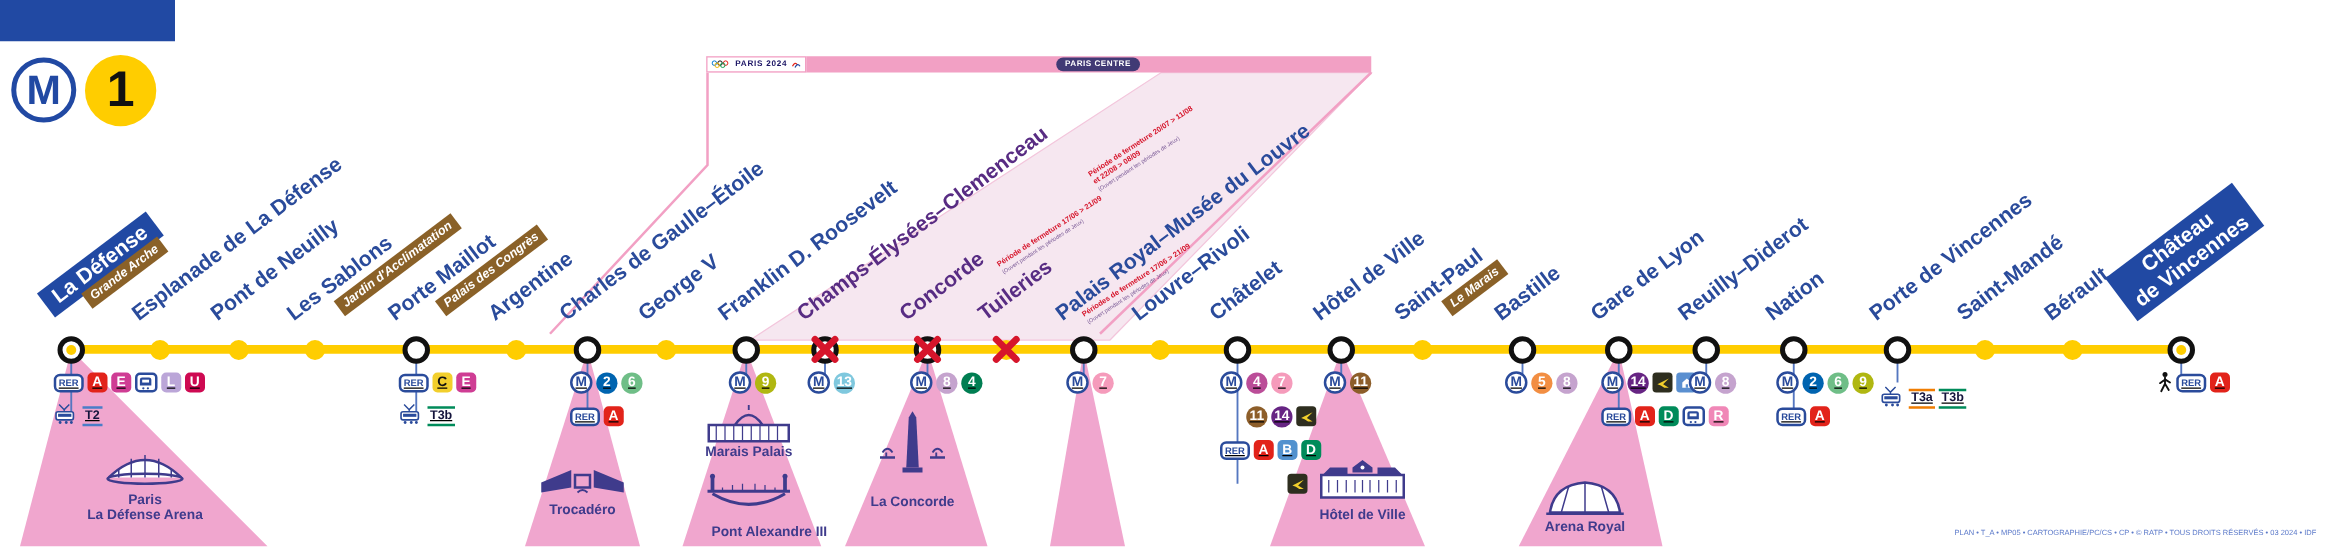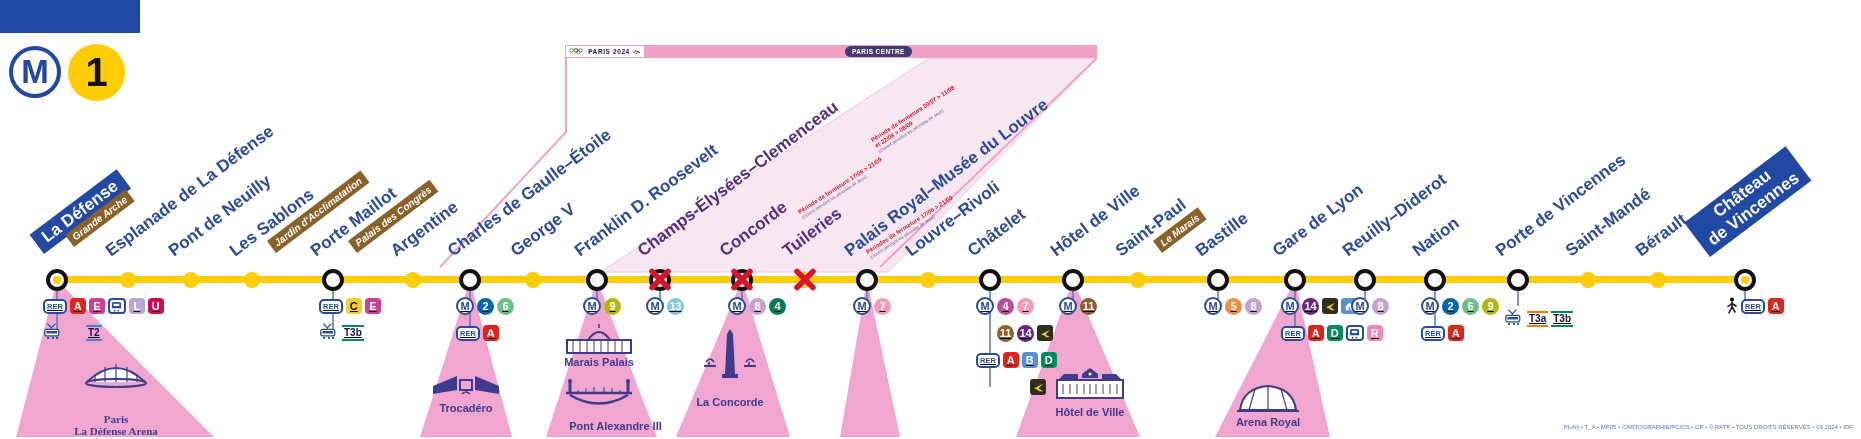--- a/index.html
+++ b/index.html
@@ -152,21 +152,21 @@
       <div style="display: flex;">
         <div style="flex:none"><svg width="20" height="18" viewBox="0 0 24 22">
             <path d="M5 2 L10 7 M15 2 L10 7 L10 9" stroke="#2A4B9B" stroke-width="1.4" fill="none"></path>
             <rect x="2" y="9" width="17" height="8" rx="2" fill="#fff" stroke="#2A4B9B" stroke-width="1.6"></rect>
             <rect x="4" y="11" width="13" height="3" fill="#2A4B9B"></rect>
             <circle cx="6" cy="19.5" r="1.4" fill="#2A4B9B"></circle>
             <circle cx="12" cy="19.5" r="1.4" fill="#2A4B9B"></circle>
             <circle cx="17" cy="19.5" r="1.4" fill="#2A4B9B"></circle>
           </svg></div>
       </div>
-      <div class="tl" style="border-color: rgb(74, 125, 200); margin-left: 20px;">T2</div>
+      <div class="tl" style="border-color: rgb(74, 125, 200);">T2</div>
     </div>
     <div class="abs lbl" style="left: 114px; top: 241px;">Esplanade de La Défense</div>
     <div class="abs dot-reg" style="left: 120px; top: 271.5px;"></div>
     <div class="abs lbl" style="left: 177px; top: 241px;">Pont de Neuilly</div>
     <div class="abs dot-reg" style="left: 183px; top: 271.5px;"></div>
     <div class="abs lbl" style="left: 238px; top: 241px;">Les Sablons</div>
     <div class="abs sub" style="left: 276px; top: 238px;">Jardin d'Acclimatation</div>
     <div class="abs dot-reg" style="left: 244px; top: 271.5px;"></div>
     <div class="abs lbl" style="left: 319px; top: 241px;">Porte Maillot</div>
     <div class="abs sub" style="left: 357px; top: 238px;">Palais des Congrès</div>
@@ -380,21 +380,21 @@
           </svg></div>
       </div>
       <div class="rerlogo">RER</div>
       <div class="sq" style="background: rgb(226, 35, 26); color: rgb(255, 255, 255);">A</div>
     </div>
     <div class="abs illus" style="left: 116px; top: 350px;"><svg width="66" height="40" viewBox="0 0 66 40">
         <path d="M4 32 Q33 4 62 32" fill="#fff" stroke="#3F3B8C" stroke-width="2"></path>
         <path d="M12 25 V32 M22 17 V32 M33 14 V32 M44 17 V32 M54 25 V32" stroke="#3F3B8C" stroke-width="1.2"></path>
         <ellipse cx="33" cy="33" rx="30" ry="4" fill="none" stroke="#3F3B8C" stroke-width="2"></ellipse>
       </svg></div>
-    <div class="abs cap" style="left: 116px; top: 413px; font-family: Liberation Serif, serif;">Paris
+    <div class="abs cap" style="left: 116px; top: 394px;">Paris
 La Défense Arena</div>
     <div class="abs illus" style="left: 466px; top: 360px;"><svg width="70" height="36" viewBox="0 0 70 36">
         <path d="M2 26 L26 16 L26 30 L2 34 Z" fill="#3F3B8C"></path>
         <path d="M68 26 L44 16 L44 30 L68 34 Z" fill="#3F3B8C"></path>
         <rect x="29" y="20" width="12" height="10" fill="none" stroke="#3F3B8C" stroke-width="2"></rect>
         <path d="M31 34 Q35 30 39 34" fill="none" stroke="#3F3B8C" stroke-width="1.5"></path>
       </svg></div>
     <div class="abs cap" style="left: 466px; top: 402px; text-align: right;">Trocadéro</div>
     <div class="abs illus" style="left: 599px; top: 322px;"><svg width="70" height="34" viewBox="0 0 70 34">
         <path d="M24 18 Q35 2 46 18" fill="none" stroke="#3F3B8C" stroke-width="2"></path>

